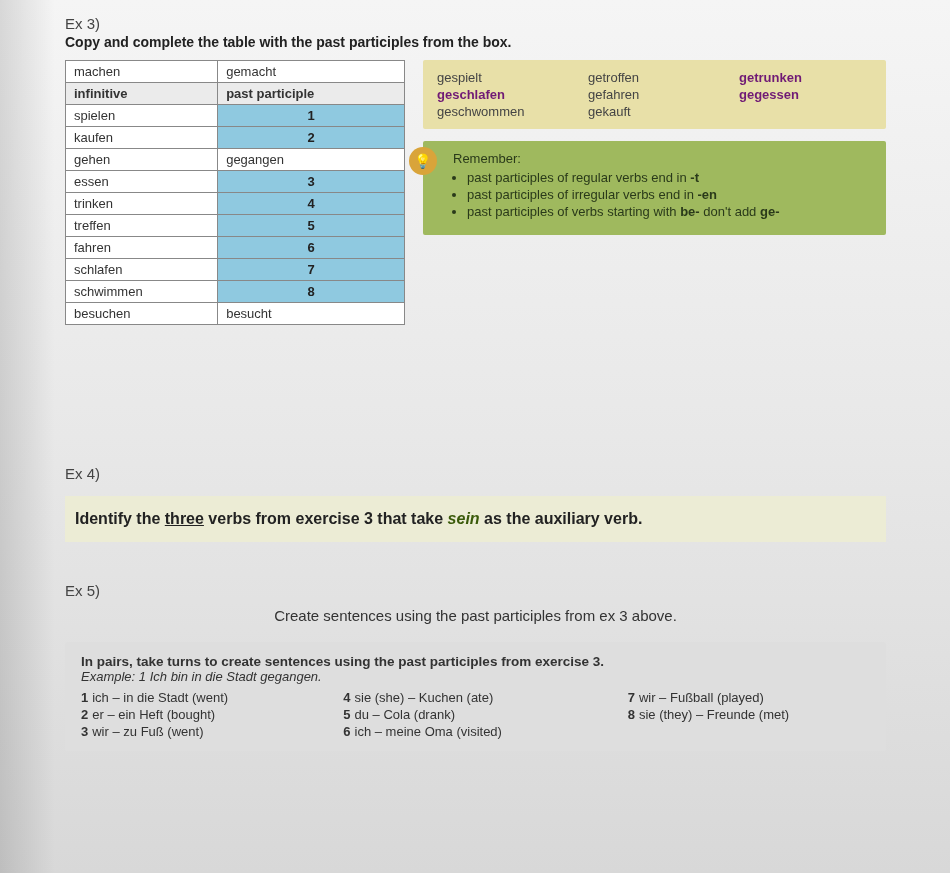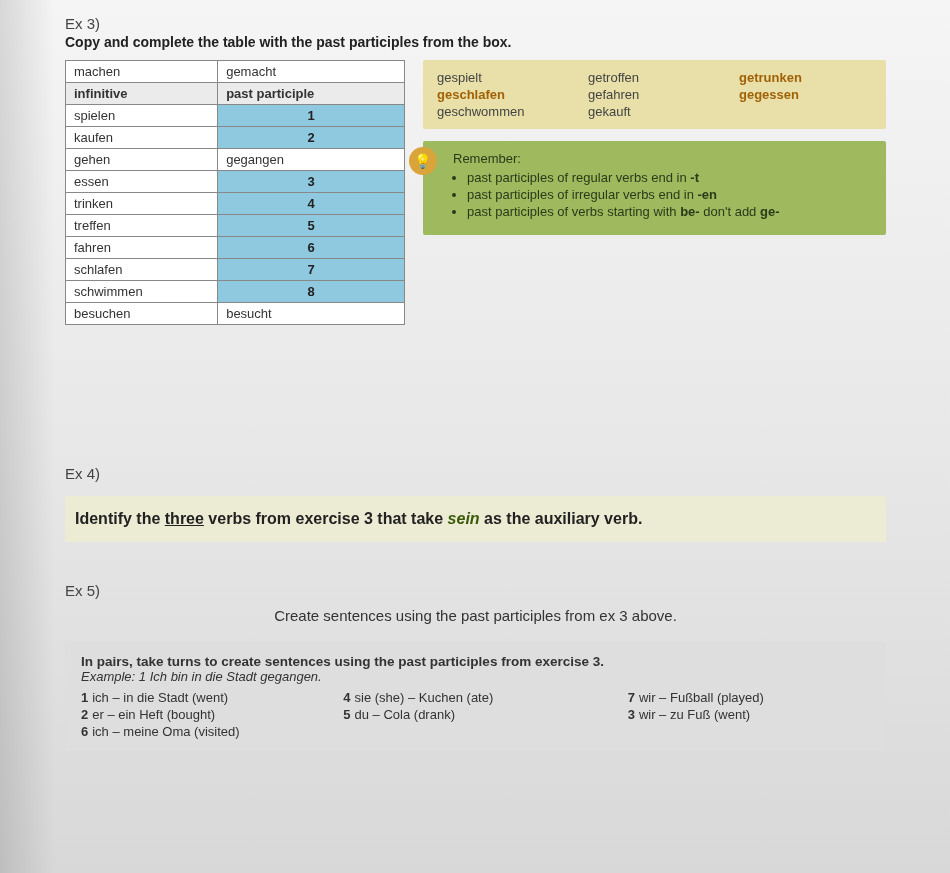--- a/index.html
+++ b/index.html
@@ -46,21 +46,21 @@
       background: #e8e0a8;
       padding: 10px 14px;
       font-size: 13px;
       color: #444;
       display: grid;
       grid-template-columns: 1fr 1fr 1fr;
       gap: 2px 18px;
       margin-bottom: 12px;
       border-radius: 2px;
     }
-    .yellow-box .bold { font-weight: bold; color: #a16207; }
+    .yellow-box .bold { font-weight: bold; color: #701a75; }
     .green-box {
       background: #9fb95e;
       padding: 10px 14px 14px 14px;
       font-size: 13px;
       color: #2a3a1a;
       border-radius: 2px;
       position: relative;
     }
     .green-box .bulb {
       position: absolute;
@@ -224,19 +224,20 @@
         <span class="ex-lbl">Example:</span>
         <span>1</span>
         <span>Ich bin in die Stadt gegangen.</span>
       </div>
       <div class="sentence-grid">
         <div><span class="n">1</span><span>ich – in die Stadt (went)</span></div>
         <div><span class="n">4</span><span>sie (she) – Kuchen (ate)</span></div>
         <div><span class="n">7</span><span>wir – Fußball (played)</span></div>
         <div><span class="n">2</span><span>er – ein Heft (bought)</span></div>
         <div><span class="n">5</span><span>du – Cola (drank)</span></div>
+        <div><span class="n">8</span><span>sie (they) – Freunde (met)</span></div>
         <div><span class="n">3</span><span>wir – zu Fuß (went)</span></div>
         <div><span class="n">6</span><span>ich – meine Oma (visited)</span></div>
         <div></div>
       </div>
     </div>
   </div>
 </div>
 
 </body></html>

